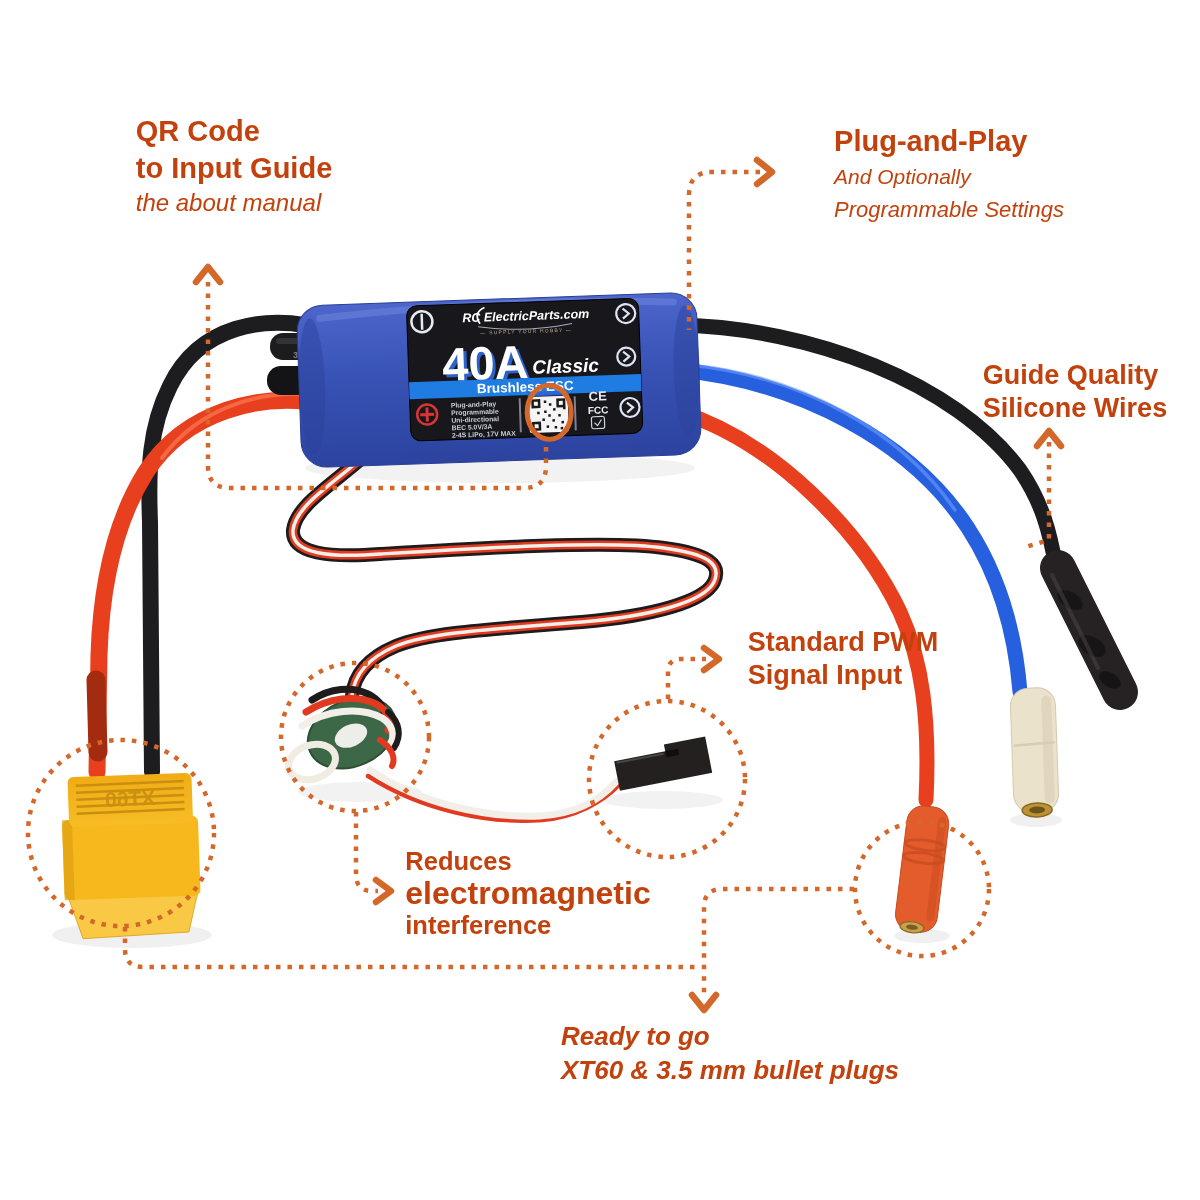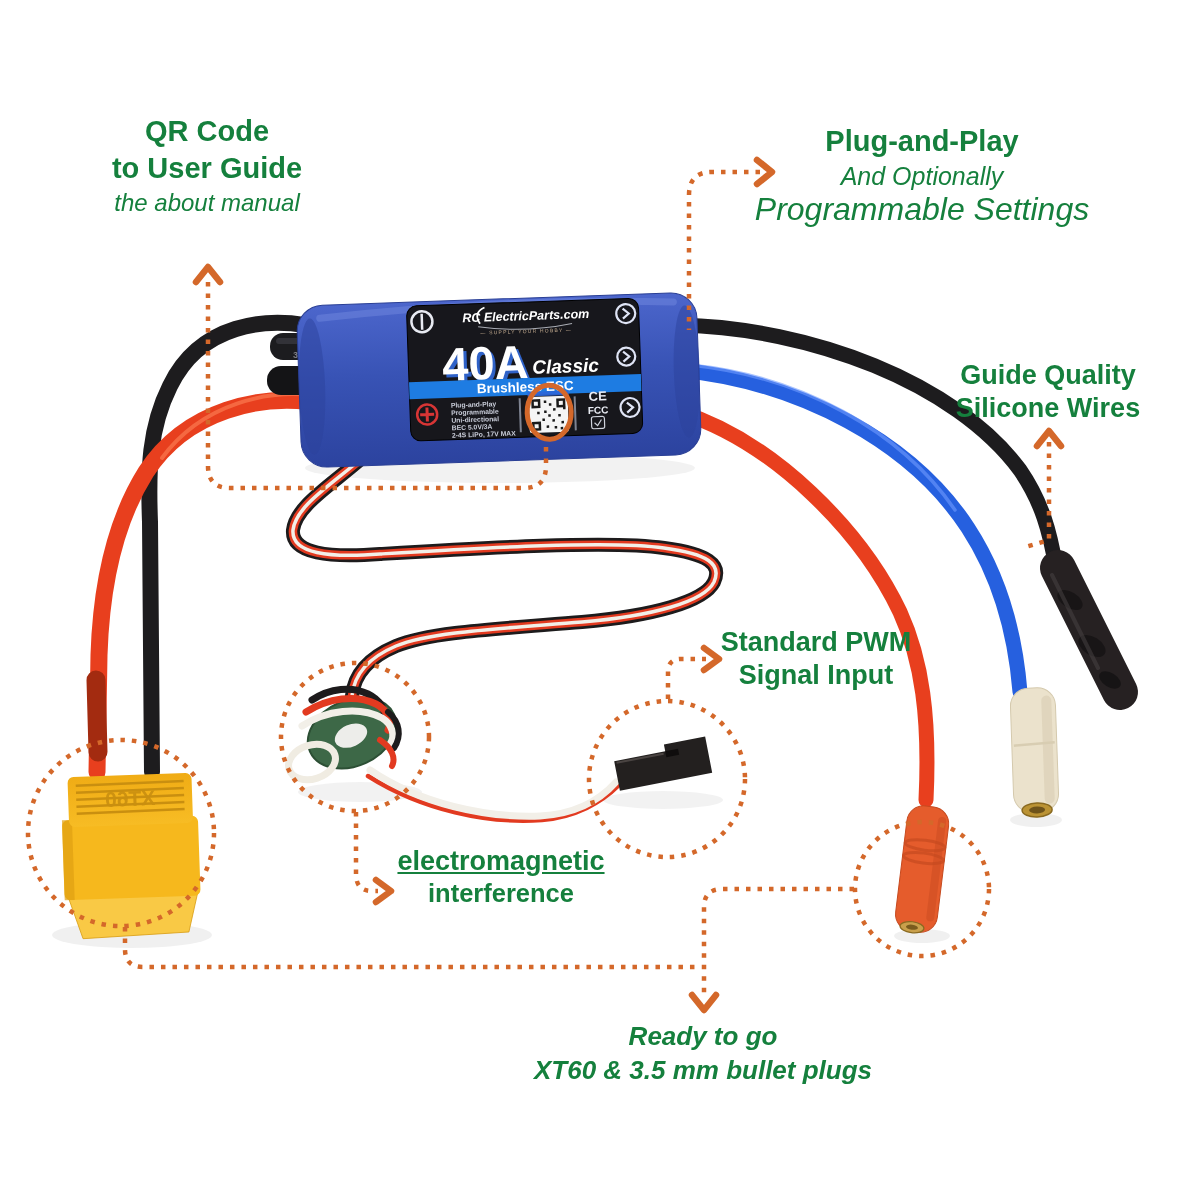--- a/index.html
+++ b/index.html
@@ -2,22 +2,22 @@
 <html><head>
 <meta charset="utf-8">
 <style>
   html,body{margin:0;padding:0;background:#e9e9e9;}
   .stage{
     position:relative;width:1200px;height:1200px;background:#ffffff;
     font-family:"Liberation Sans",sans-serif;overflow:hidden;
   }
   .stage svg{position:absolute;left:0;top:0;}
   .callout-text{
-    position:absolute;transform:translateX(-50%);text-align:center;
-    color:#15803d;white-space:nowrap;
+    position:absolute;transform:translateX(-50%);
+    color:#c2410c;white-space:nowrap;margin-left:27px;
   }
   .ct-bold{font-weight:700;font-size:29px;line-height:37px;}
   .ct-bold-sm{font-weight:700;font-size:27px;line-height:33px;}
   .ct-bold-md{font-weight:700;font-size:26px;line-height:34px;}
   .ct-italic{font-style:italic;font-weight:400;font-size:24px;line-height:31px;}
   .dots{fill:none;stroke-width:4.5;stroke-dasharray:4.5 7;}
   .arrowhead{fill:none;stroke-width:6.5;stroke-linecap:round;stroke-linejoin:round;}
 </style>
 </head>
 <body>
@@ -241,42 +241,43 @@
     <circle class="dots" cx="121" cy="833" r="93"></circle>
     <circle class="dots" cx="922" cy="889" r="67"></circle>
     <path class="dots" d="M 125,927 L 125,949 Q 125,967 143,967 L 696,967"></path>
     <path class="dots" d="M 854,889 L 723,889 Q 704,889 704,907 L 704,998"></path>
     <path class="arrowhead" d="M 692,995 L 704,1010 L 716,995"></path>
   </g>
 </svg>
 
 <div class="callout-text" style="left:207px;top:113px;">
   <div class="ct-bold">QR Code</div>
-  <div class="ct-bold">to User Guide</div>
+  <div class="ct-bold">to Input Guide</div>
   <div class="ct-italic">the about manual</div>
 </div>
 
 <div class="callout-text" style="left:922px;top:123px;">
   <div class="ct-bold">Plug-and-Play</div>
-  <div class="ct-italic" style="font-size:25px;line-height:33px;">And Optionally</div>
-  <div class="ct-italic" style="font-size:32px;line-height:33px;">Programmable Settings</div>
+  <div class="ct-italic" style="font-size:21px;line-height:33px;">And Optionally</div>
+  <div class="ct-italic" style="font-size:22px;line-height:33px;">Programmable Settings</div>
 </div>
 
 <div class="callout-text" style="left:1048px;top:359px;">
   <div class="ct-bold-sm">Guide Quality</div>
   <div class="ct-bold-sm">Silicone Wires</div>
 </div>
 
 <div class="callout-text" style="left:816px;top:626px;">
   <div class="ct-bold-sm">Standard PWM</div>
   <div class="ct-bold-sm">Signal Input</div>
 </div>
 
 <div class="callout-text" style="left:501px;top:845px;">
-  <div class="ct-bold-sm" style="font-size:27px;line-height:32px;text-decoration:underline;">electromagnetic</div>
+  <div class="ct-bold-sm" style="font-size:25.5px;line-height:32px;">Reduces</div>
+  <div class="ct-bold-sm" style="font-size:32px;line-height:32px;">electromagnetic</div>
   <div class="ct-bold-sm" style="font-size:25.5px;line-height:32px;">interference</div>
 </div>
 
 <div class="callout-text" style="left:703px;top:1019px;font-style:italic;">
   <div class="ct-bold-md">Ready to go</div>
   <div class="ct-bold-md">XT60 &amp; 3.5 mm bullet plugs</div>
 </div>
 
 </div>
 

